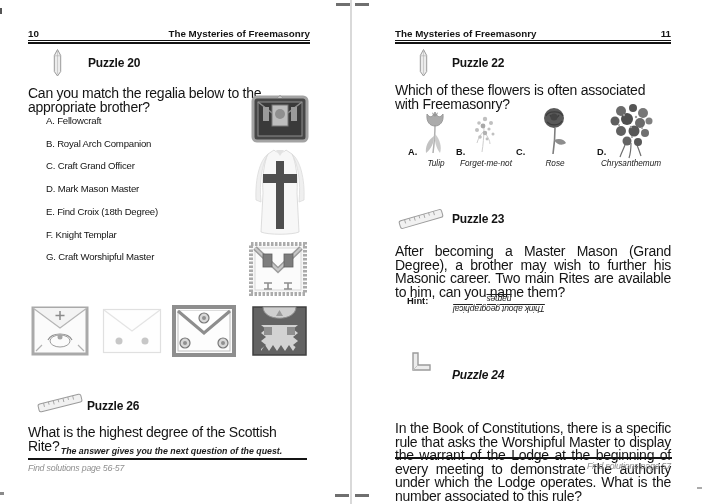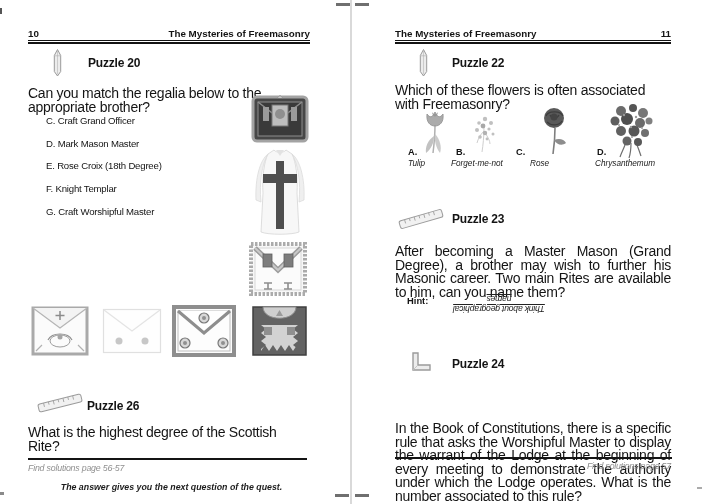--- a/index.html
+++ b/index.html
@@ -46,48 +46,48 @@
   .img-robe{left:254px;top:148px;}
   .img-wm{left:249px;top:242px;}
   .img-rc{left:31px;top:306px;}
   .img-plain{left:102px;top:308px;}
   .img-mm{left:172px;top:305px;}
   .img-ra{left:251px;top:305px;}
   .lp-i21{left:36px;top:392px;}
   .lp-t21{left:87px;top:399px;}
   .lp-q21{position:absolute;left:28px;top:426px;width:270px;}
   .note{position:absolute;font-style:italic;font-weight:bold;font-size:8.8px;text-align:center;color:#1c1c1c;}
-  .lp-note{left:28px;right:36px;top:446px;margin-top:36px;}
+  .lp-note{left:28px;right:36px;top:446px;}
   .rule{position:absolute;height:2.4px;background:#141414;}
   .lp-rule{left:28px;right:44px;top:458px;}
   .sol{position:absolute;font-style:italic;font-size:8.8px;color:#8f8f8f;letter-spacing:-0.2px;}
   .lp-sol{left:28px;top:463px;}
 
   
   .rp-i22{left:67px;top:49px;}
   .rp-t22{left:101px;top:56px;}
   .rp-q22{position:absolute;left:44px;top:84px;width:272px;}
   .fl-letter{position:absolute;top:147px;font-weight:bold;font-size:9.2px;}
   .fl-a{left:57px;} .fl-b{left:105px;} .fl-c{left:165px;} .fl-d{left:246px;}
   .fl-img-tulip{left:69px;top:106px;}
   .fl-img-fmn{left:116px;top:111px;}
   .fl-img-rose{left:187px;top:107px;}
   .fl-img-chry{left:256px;top:103px;}
-  .fl-cap{position:absolute;top:159px;font-style:italic;font-size:8.2px;color:#202020;}
+  .fl-cap{position:absolute;top:159px;text-align:center;font-style:italic;font-size:8.2px;color:#202020;}
   .cap-a{left:57px;width:56px;} .cap-b{left:100px;width:70px;}
   .cap-c{left:179px;width:50px;} .cap-d{left:244px;width:72px;}
   .rp-i23{left:46px;top:207px;}
   .rp-t23{left:101px;top:212px;}
   .rp-q23{position:absolute;left:44px;top:245px;width:276px;}
   .hint-label{position:absolute;left:56px;top:295px;font-weight:bold;font-size:9.4px;}
   .hint-wrap{position:absolute;left:92px;top:294px;width:112px;text-align:center;}
   .hint-flip{display:inline-block;transform:rotate(180deg);font-style:italic;
              text-decoration:underline;font-size:8.6px;color:#222;letter-spacing:-0.2px;}
   .rp-i24{left:58px;top:351px;}
-  .rp-t24{left:101px;top:357px;}
+  .rp-t24{left:101px;top:368px;font-style:italic;}
   .rp-q24{position:absolute;left:44px;top:389px;width:276px;margin-top:33px;}
   .rp-note{left:44px;right:31px;top:445px;}
   .rp-rule{left:44px;right:30px;top:457px;}
   .rp-sol{right:31px;top:461px;}
 </style>
 </head>
 <body>
 
 <div class="canvas">
 
@@ -102,23 +102,25 @@
         <path d="M5.5,0.5 L8.7,6.5 L8.7,22.5 L5.5,27 L2.3,22.5 L2.3,6.5 Z" fill="#ececec" stroke="#9a9a9a" stroke-width="1"></path>
         <path d="M5.5,2 L5.5,25.5" stroke="#c3c3c3" stroke-width="0.8"></path>
         <path d="M2.3,6.8 h6.4" stroke="#b5b5b5" stroke-width="0.7"></path>
       </svg>
     </span>
     <span class="ptitle lp-t20">Puzzle 20</span>
 
     <div class="body-text lp-q20">Can you match the regalia below to the appropriate brother?</div>
 
     <div class="lp-opts">
+      <span class="opt">A. Fellowcraft</span>
+      <span class="opt">B. Royal Arch Companion</span>
       <span class="opt">C. Craft Grand Officer</span>
       <span class="opt">D. Mark Mason Master</span>
-      <span class="opt">E. Rose Croix (18th Degree)</span>
+      <span class="opt">E. Find Croix (18th Degree)</span>
       <span class="opt">F. Knight Templar</span>
       <span class="opt">G. Craft Worshipful Master</span>
     </div>
 
     <span class="img img-grand">
       <svg width="58" height="48" viewBox="0 0 58 48">
         <rect x="2" y="2" width="54" height="44" rx="4" fill="#474747" stroke="#a3a3a3" stroke-width="3"></rect>
         <rect x="7" y="7" width="44" height="34" fill="#3a3a3a" stroke="#8d8d8d" stroke-width="1"></rect>
         <path d="M7,7 L29,24 L51,7" fill="none" stroke="#8d8d8d" stroke-width="1.5"></path>
         <rect x="12" y="12" width="6" height="14" fill="#9b9b9b"></rect>

